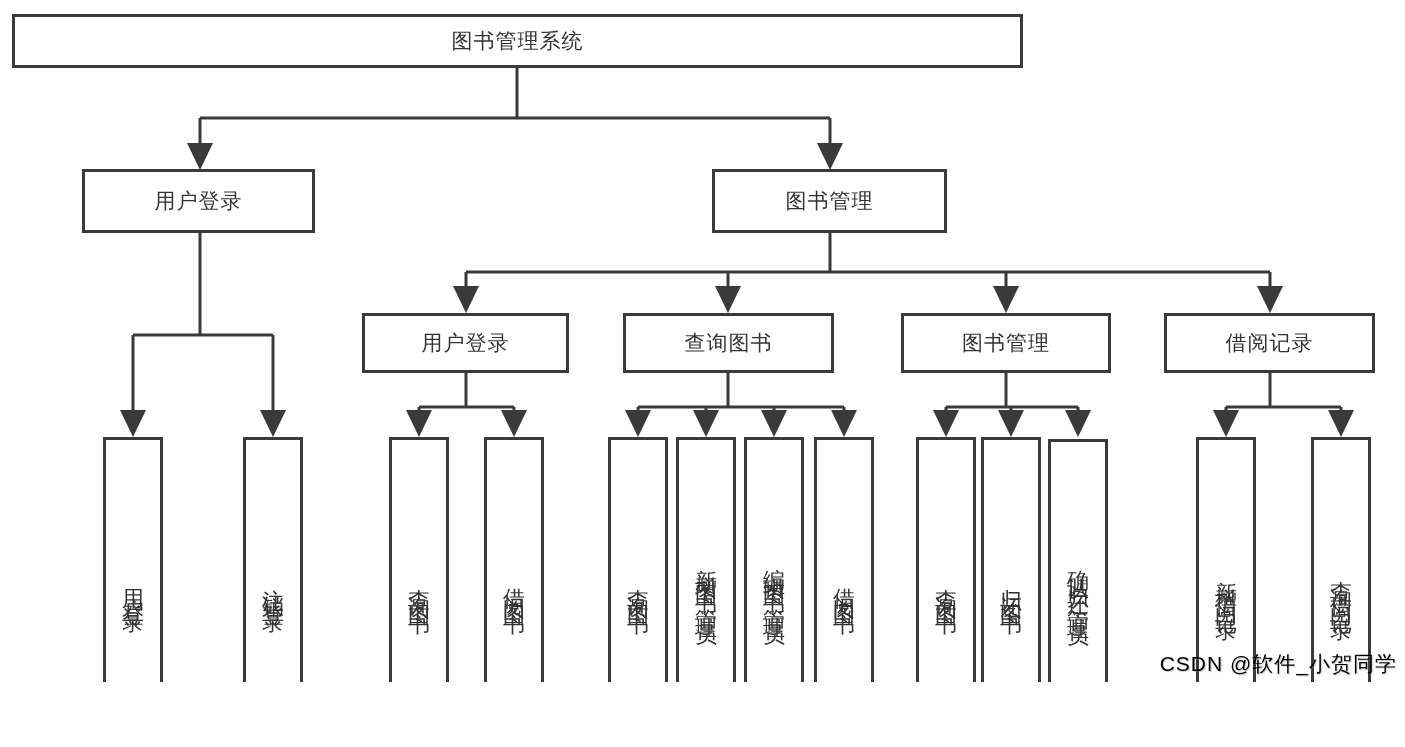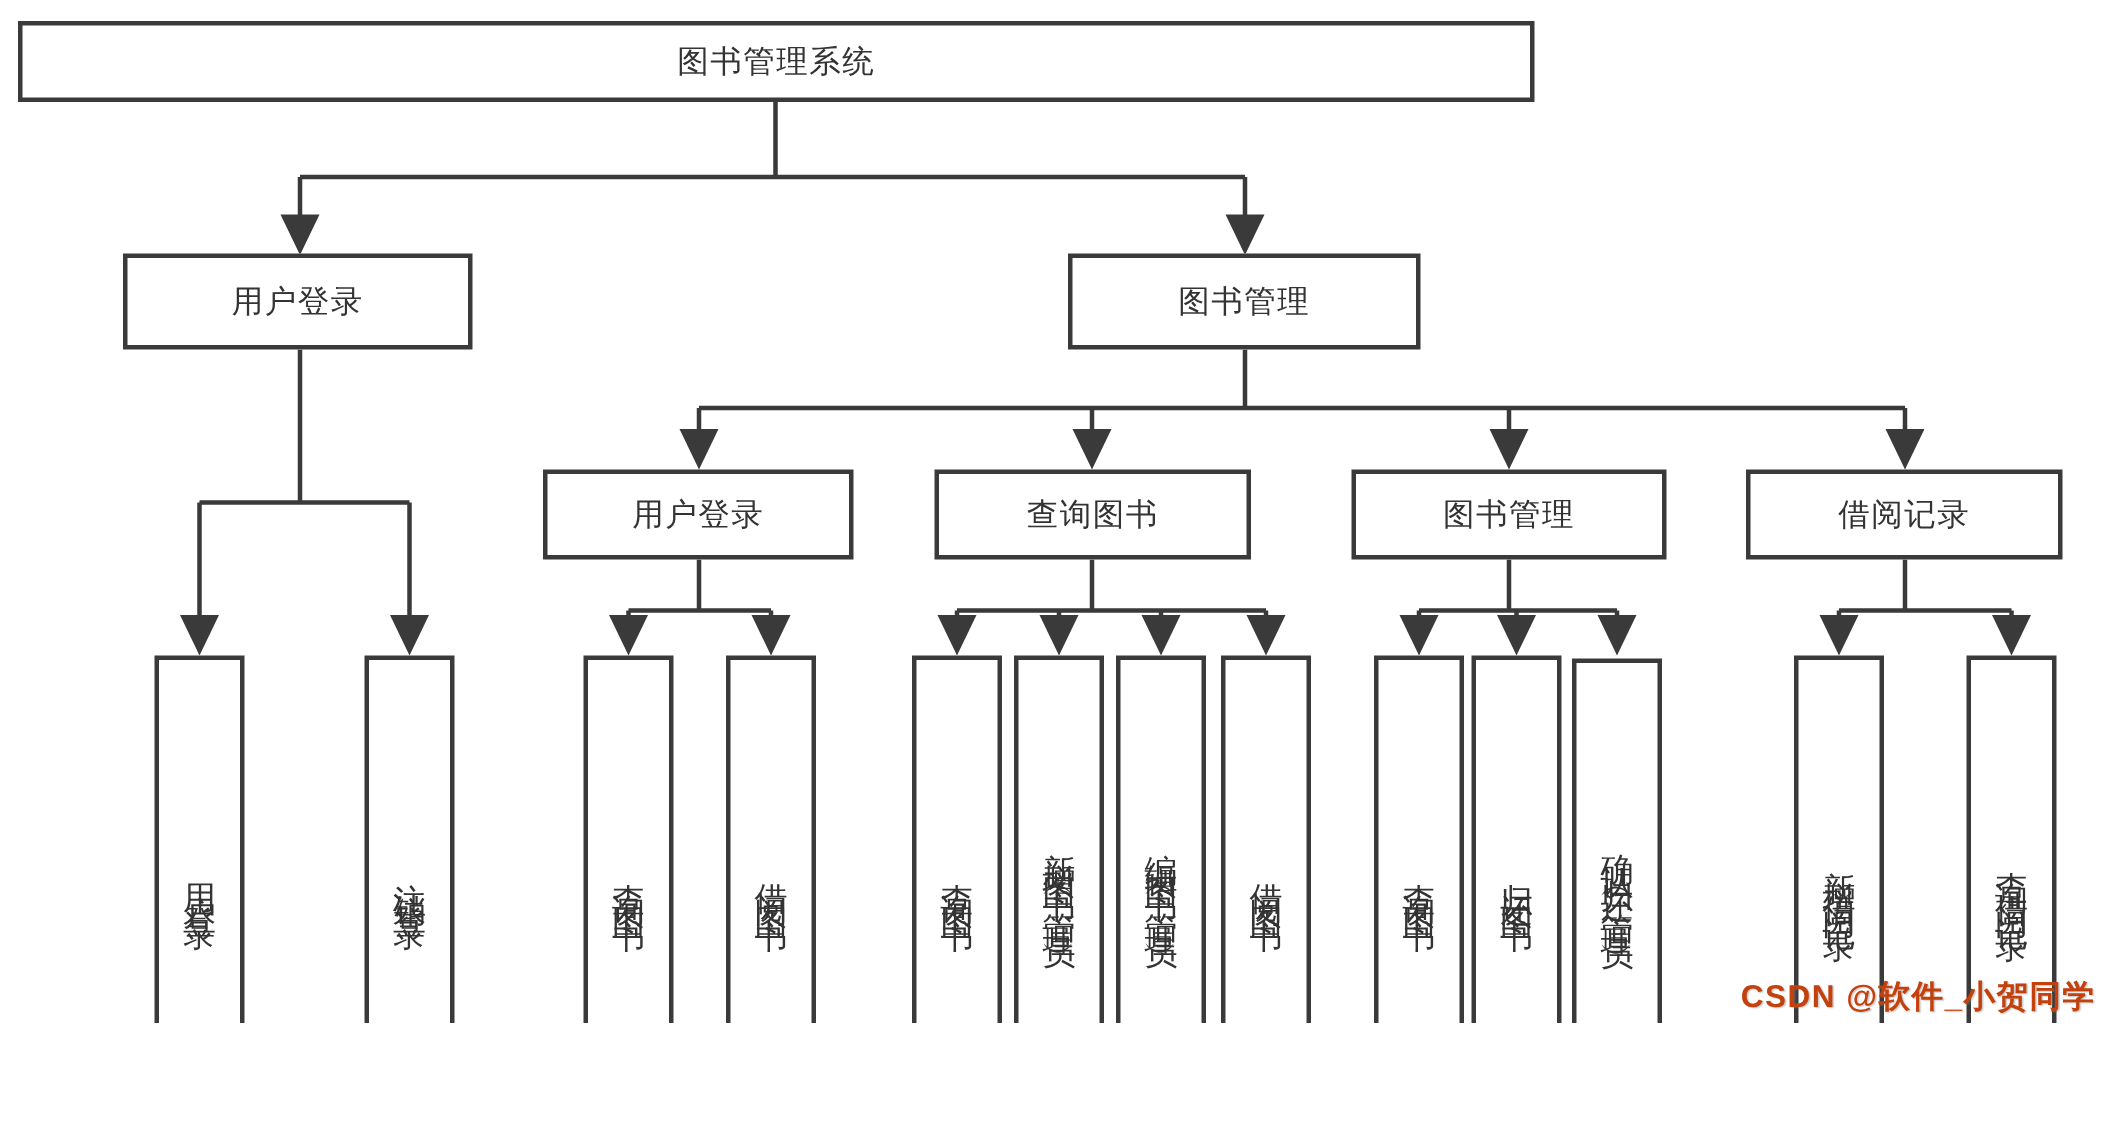--- a/index.html
+++ b/index.html
@@ -43,24 +43,23 @@
     font-size: 22px;
     letter-spacing: 8px;
     line-height: 1;
   }
   .watermark {
     position: absolute;
     right: 8px;
     bottom: 4px;
     font-size: 21px;
     letter-spacing: 1px;
-    color: #c2410c;
+    color: #000000;
     text-shadow: 1px 1px 1px rgba(130,130,130,0.45);
     white-space: nowrap;
-    font-weight: bold;
   }
 </style>
 </head>
 <body>
 
 <div id="stage">
 
   <svg id="connectors" width="1405" height="747" viewBox="0 0 1405 747" xmlns="http://www.w3.org/2000/svg">
     <path fill="none" stroke="#3a3a3a" stroke-width="3" d="M517 68 V118 M200 118 H830 M200 118 V146 M830 118 V146
              M200 233 V335 M133 335 H273 M133 335 V413 M273 335 V413

